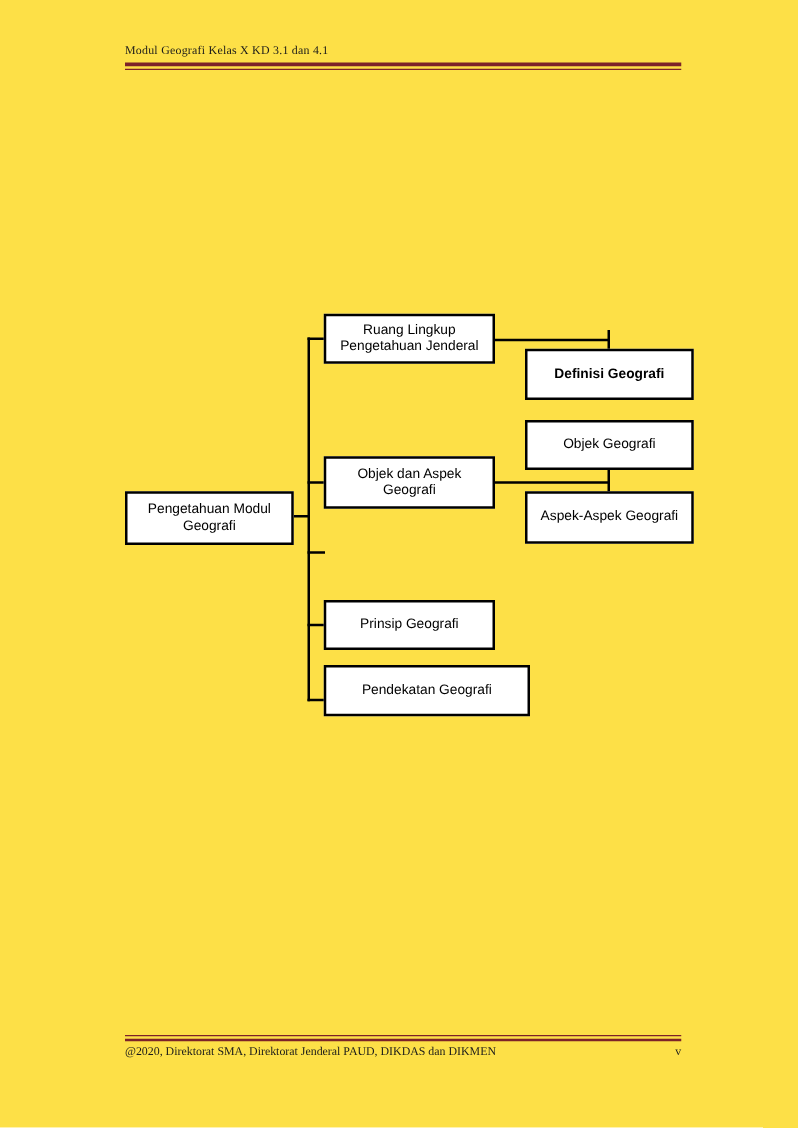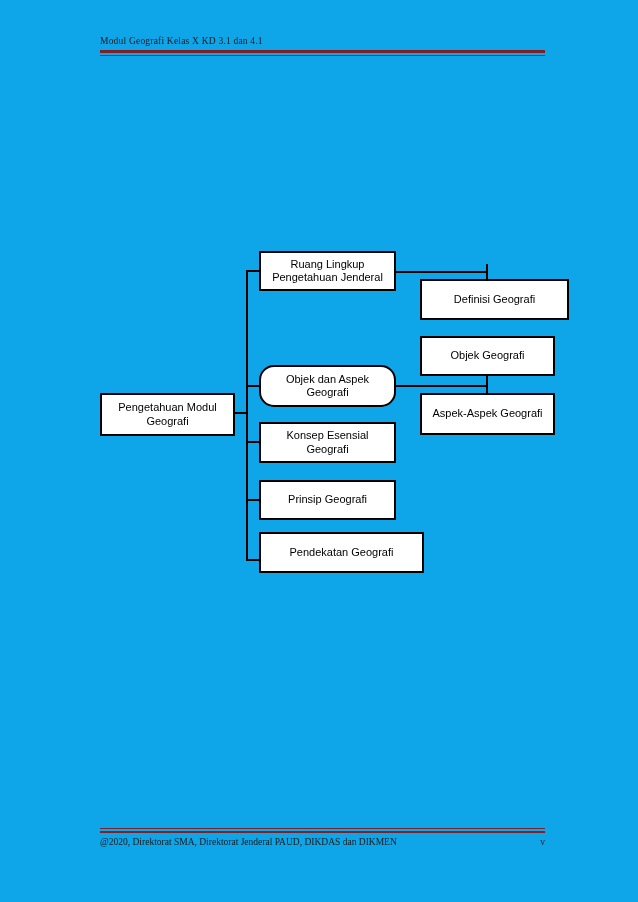--- a/index.html
+++ b/index.html
@@ -4,21 +4,21 @@
 <style>
   html, body {
     margin: 0;
     padding: 0;
     background: #ffffff;
   }
   .page {
     position: relative;
     width: 638px;
     height: 902px;
-    background: #0ea5e9;
+    background: #fde047;
     font-family: "Liberation Serif", serif;
     color: #000000;
     overflow: hidden;
   }
   
   .header-text {
     position: absolute;
     left: 100px;
     top: 36px;
     font-size: 9.5px;
@@ -74,26 +74,26 @@
     color: #000000;
     padding: 2px 4px;
   }
   .connector {
     position: absolute;
     background: #000000;
   }
   
   .n-root { left: 100px; top: 393px; width: 135px; height: 43px; }
   .n-m1   { left: 259px; top: 251px; width: 137px; height: 40px; }
-  .n-m2   { left: 259px; top: 365px; width: 137px; height: 42px; border-radius: 15px; }
+  .n-m2   { left: 259px; top: 365px; width: 137px; height: 42px; }
   .n-m3   { left: 259px; top: 422px; width: 137px; height: 41px; }
   .n-m4   { left: 259px; top: 480px; width: 137px; height: 40px; }
   .n-m5   { left: 259px; top: 532px; width: 165px; height: 41px; }
   .n-r1   { left: 420px; top: 220px; width: 135px; height: 45px; }
-  .n-r2   { left: 420px; top: 279px; width: 149px; height: 41px; }
+  .n-r2   { left: 420px; top: 279px; width: 135px; height: 41px; font-weight: bold; }
   .n-r3   { left: 420px; top: 336px; width: 135px; height: 40px; }
   .n-r4   { left: 420px; top: 393px; width: 135px; height: 42px; }
   
   .c-root-h  { left: 235px; top: 412px; width: 13px; height: 2px; }
   .c-trunk   { left: 246px; top: 270px; width: 2px;  height: 291px; }
   .c-stub1   { left: 246px; top: 270px; width: 14px; height: 2px; }
   .c-stub2   { left: 246px; top: 385px; width: 14px; height: 2px; }
   .c-stub3   { left: 246px; top: 441px; width: 14px; height: 2px; }
   .c-stub4   { left: 246px; top: 499px; width: 14px; height: 2px; }
   .c-stub5   { left: 246px; top: 559px; width: 14px; height: 2px; }
@@ -127,23 +127,20 @@
   <div class="node n-root">
     <span>Pengetahuan Modul Geografi</span>
   </div>
 
   <div class="node n-m1">
     <span>Ruang Lingkup Pengetahuan Jenderal</span>
   </div>
   <div class="node n-m2">
     <span>Objek dan Aspek Geografi</span>
   </div>
-  <div class="node n-m3">
-    <span>Konsep Esensial Geografi</span>
-  </div>
   <div class="node n-m4">
     <span>Prinsip Geografi</span>
   </div>
   <div class="node n-m5">
     <span>Pendekatan Geografi</span>
   </div>
 
   <div class="node n-r2">
     <span>Definisi Geografi</span>
   </div>

